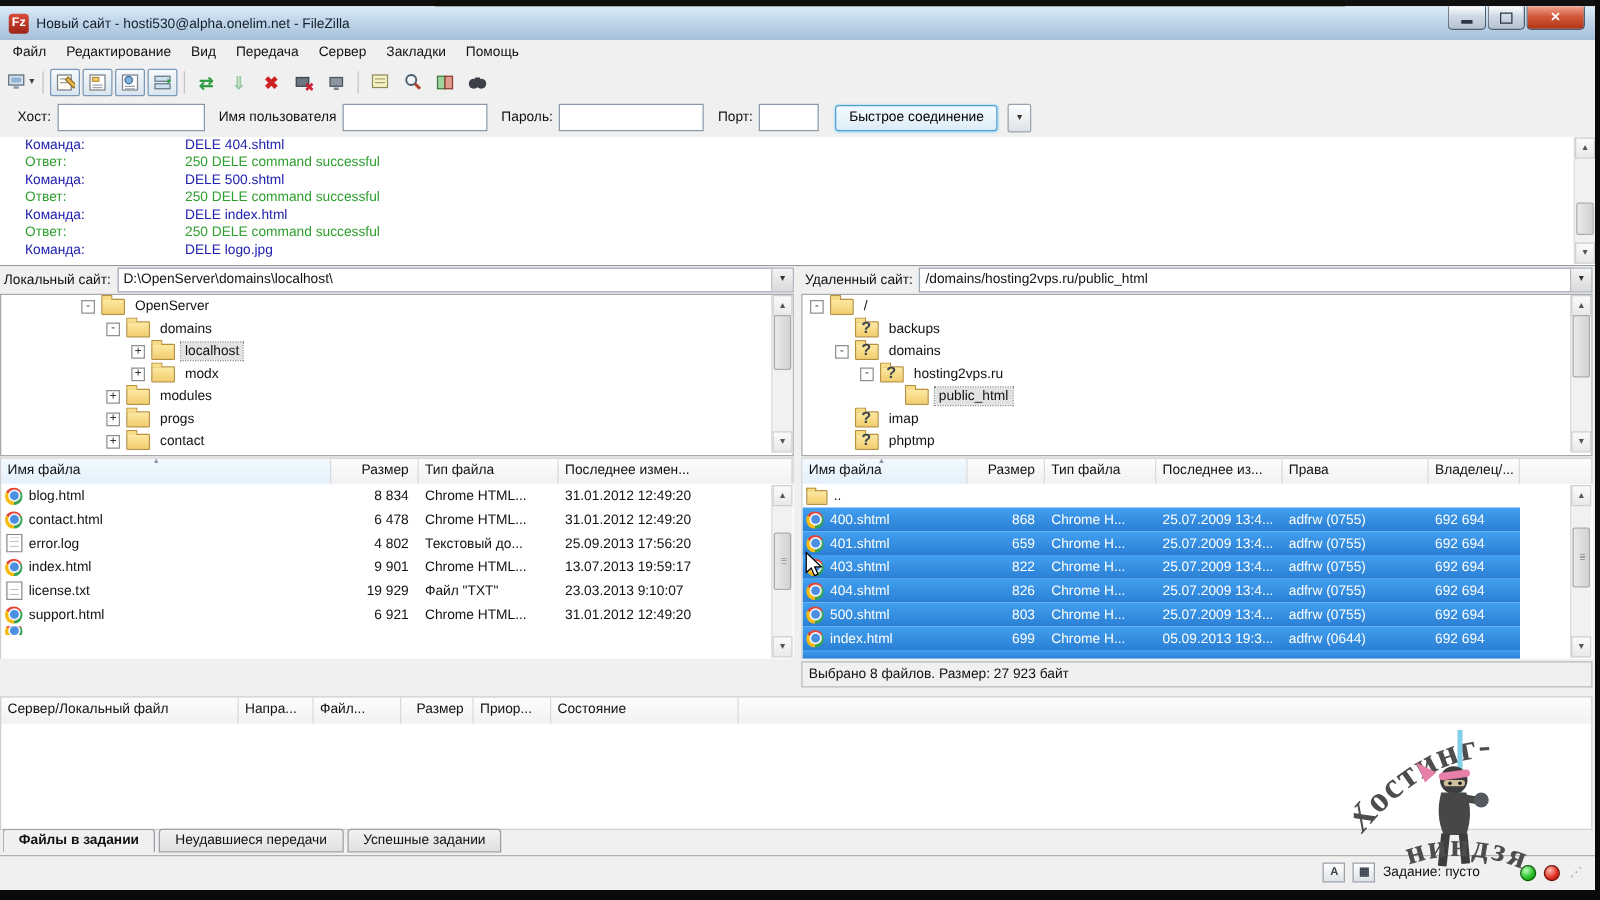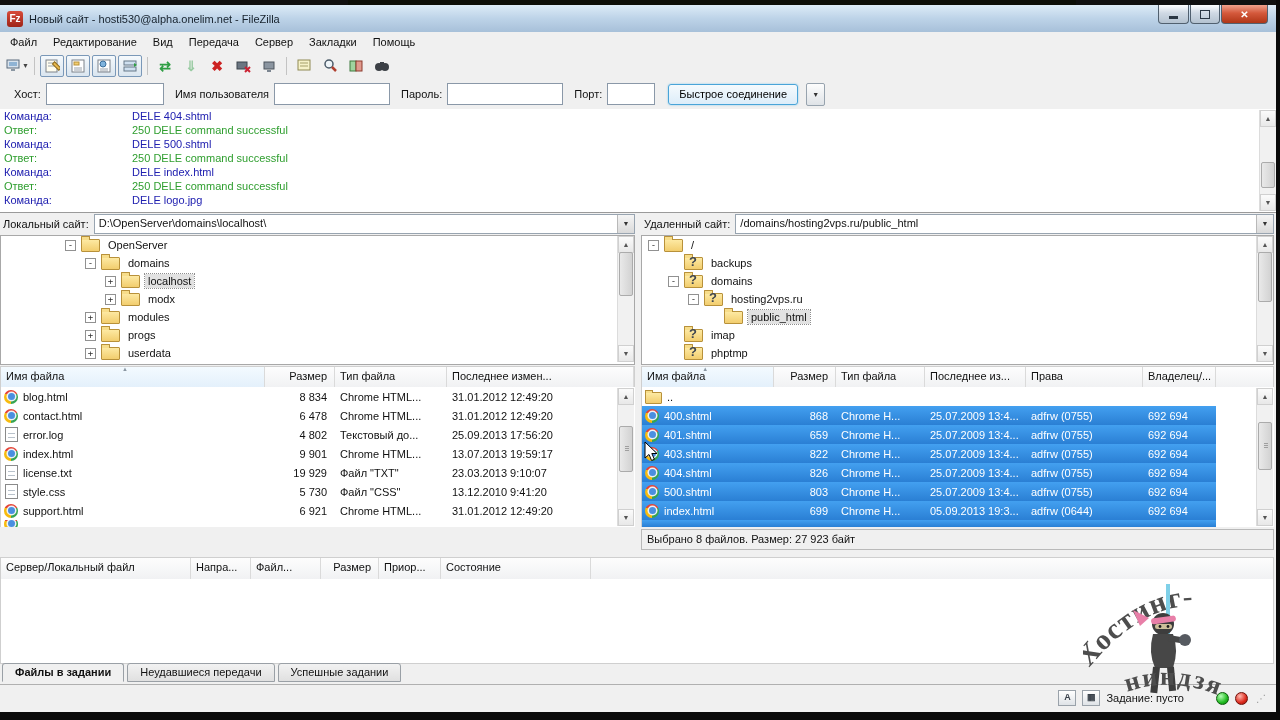--- a/index.html
+++ b/index.html
@@ -47,21 +47,21 @@
   .qc-label{margin-left:6px;}
   .qc-input{height:18px;border:1px solid #8a98a8;background:#fff;}
   .qc-host{width:112px;} .qc-user{width:110px;} .qc-pass{width:110px;} .qc-port{width:42px;}
   .qc-btn{height:21px;padding:0 10px;margin-left:8px;border:1px solid #49a4d8;border-radius:3px;
           background:linear-gradient(180deg,#f5fafd,#dcedf9);box-shadow:0 0 2px #7cc6ec;font-size:11px;}
   .qc-caret{width:17px;height:21px;border:1px solid #97a3ae;border-radius:2px;background:linear-gradient(180deg,#fdfdfd,#dfe3e7);
             display:flex;align-items:center;justify-content:center;font-size:7px;color:#333;margin-left:3px;}
 
   
   .log{position:absolute;left:0;top:104px;right:0;height:103px;background:#fff;border-bottom:1px solid #9a9a9a;overflow:hidden;}
-  .logline{display:flex;height:14px;line-height:14px;}
+  .logline{display:flex;height:14px;line-height:14px;margin-left:16px;}
   .llabel{width:128px;padding-left:4px;flex:none;}
   .cmd{color:#2020b0;} .resp{color:#2e9e2e;}
 
   
   .vscroll{position:absolute;width:16px;background:#f1f1f1;border-left:1px solid #dcdcdc;}
   .sarrow{height:15px;text-align:center;font-size:7px;color:#555;line-height:15px;background:linear-gradient(180deg,#fbfbfb,#e8e8e8);border:1px solid #d0d0d0;}
   .sarrow.dn{position:absolute;bottom:0;left:0;right:0;}
   .sthumb{position:absolute;left:1px;right:1px;background:linear-gradient(90deg,#e9e9e9,#d2d2d2);border:1px solid #ababab;border-radius:2px;}
   .sthumb .grip{position:absolute;left:3px;right:3px;top:50%;height:5px;margin-top:-3px;
      background:repeating-linear-gradient(180deg,#9f9f9f 0 1px,transparent 1px 2px);}
@@ -383,21 +383,21 @@
 
           <div class="titem lvl-1">
             <span class="expander">+</span>
             <span class="ticon"></span>
             <span class="tlabel">progs</span>
           </div>
 
           <div class="titem lvl-1">
             <span class="expander">+</span>
             <span class="ticon"></span>
-            <span class="tlabel">userdata</span>
+            <span class="tlabel">contact</span>
           </div>
         </div>
       <div class="vscroll" style="top:23px;height:126px;right:3px;">
         <div class="sarrow">▲</div>
         <div class="sthumb" style="top:16px;height:42px;"></div>
         <div class="sarrow dn">▼</div>
       </div>
       <div class="listheader">
         <div class="hc sorted c-name">Имя файла</div>
         <div class="hc right c-size">Размер</div>
@@ -449,29 +449,20 @@
           <div class="row">
             <span class="c cname c-name">
               <i class="ficon icon-text"></i>
               <span>license.txt</span>
             </span>
             <span class="c right c-size">19 929</span>
             <span class="c c-type">Файл "TXT"</span>
             <span class="c c-mod">23.03.2013 9:10:07</span>
           </div>
 
-          <div class="row">
-            <span class="c cname c-name">
-              <i class="ficon icon-text"></i>
-              <span>style.css</span>
-            </span>
-            <span class="c right c-size">5 730</span>
-            <span class="c c-type">Файл "CSS"</span>
-            <span class="c c-mod">13.12.2010 9:41:20</span>
-          </div>
 
           <div class="row">
             <span class="c cname c-name">
               <i class="ficon icon-chrome"></i>
               <span>support.html</span>
             </span>
             <span class="c right c-size">6 921</span>
             <span class="c c-type">Chrome HTML...</span>
             <span class="c c-mod">31.01.2012 12:49:20</span>
           </div>

